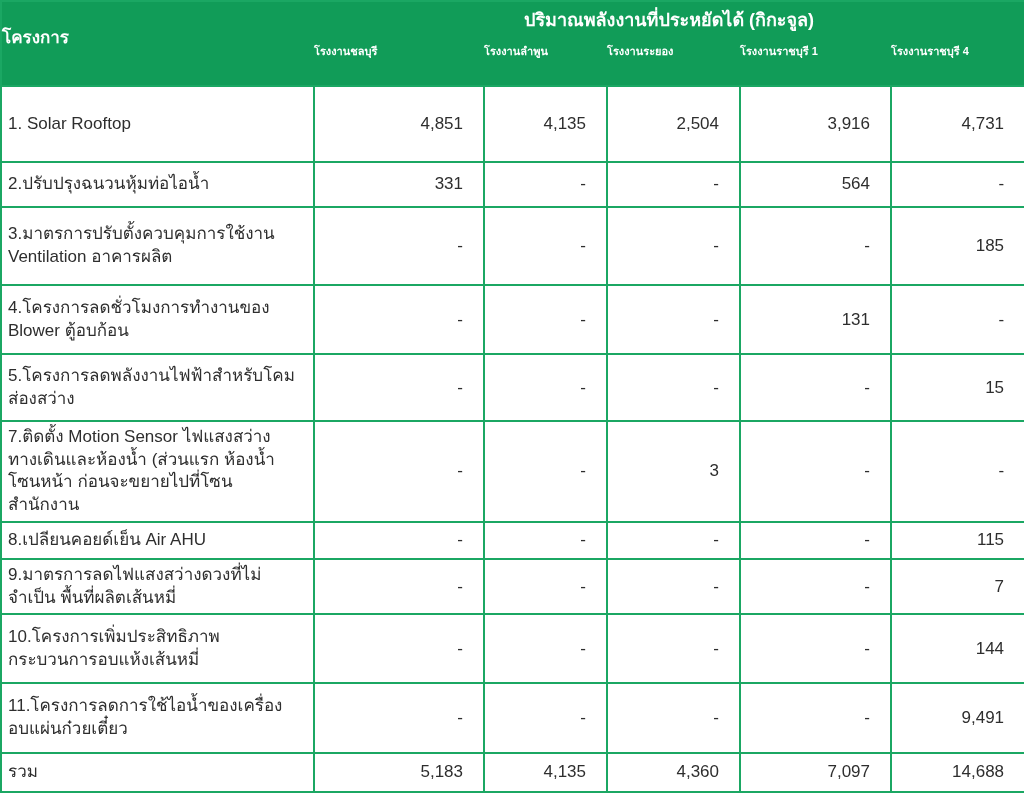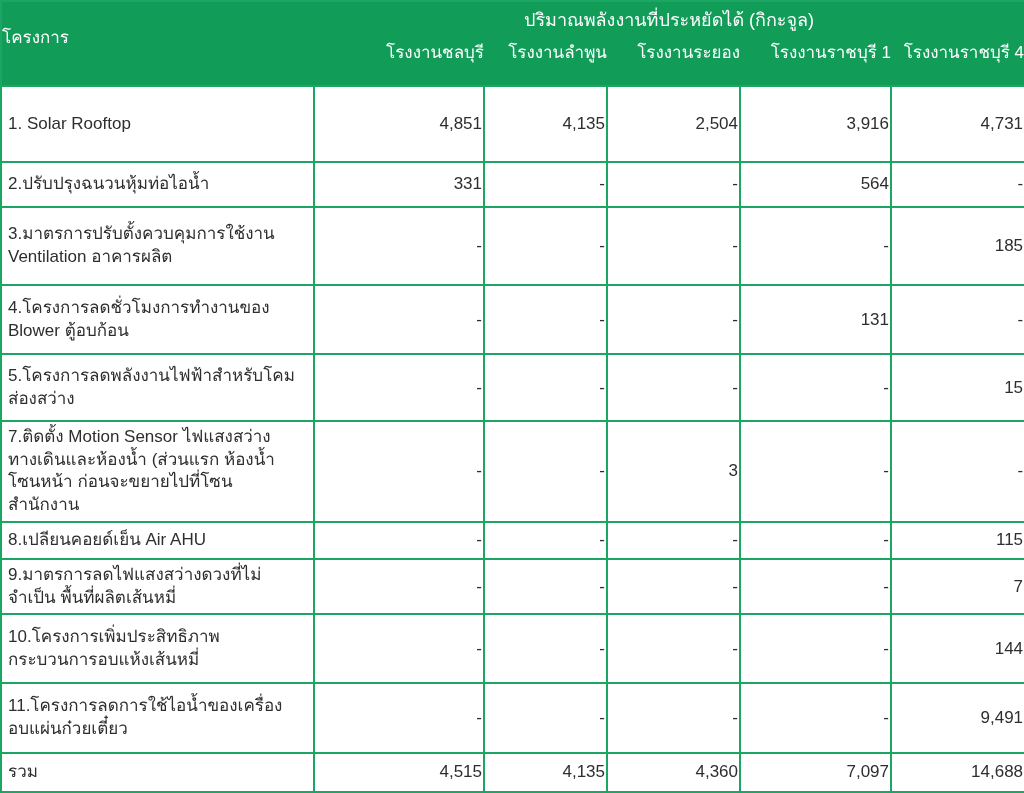--- a/index.html
+++ b/index.html
@@ -18,57 +18,57 @@
   table.energy{
     width:1024px;height:793px;
     table-layout:fixed;
     border-collapse:collapse;
     border:2px solid var(--border);
   }
   thead th{
     background:var(--green);
     color:var(--htext);
     border:0;
-    font-weight:normal;
+    font-weight:bold;
     padding:0;
   }
   th.proj-h{
     font-size:17px;
     text-align:left;
     vertical-align:middle;
     padding-bottom:14px;
   }
   th.group-h{
     font-size:18px;
     text-align:center;
     vertical-align:middle;
     height:36px;
   }
   th.fact-h{
-    font-size:17px;
-    text-align:right;
+    font-size:11px;
+    text-align:left;
     vertical-align:middle;
     height:49px;
     padding-bottom:20px;
   }
   tbody td{
     background:#fff;
     border:2px solid var(--border);
     color:var(--text);
     font-size:17px;
     vertical-align:middle;
   }
   td.proj{
     text-align:left;
     padding:4px 16px 4px 6px;
     line-height:1.32;
   }
   td.val{
     text-align:right;
-    padding:2px 1px;
+    padding:2px 20px;
     white-space:nowrap;
   }
   tbody tr:nth-child(1){height:75px}
   tbody tr:nth-child(2){height:45px}
   tbody tr:nth-child(3){height:77px}
   tbody tr:nth-child(4){height:69px}
   tbody tr:nth-child(5){height:66px}
   tbody tr:nth-child(6){height:96px}
   tbody tr:nth-child(7){height:37px}
   tbody tr:nth-child(8){height:54px}
@@ -178,21 +178,21 @@
         <tr>
           <td class="proj">11.โครงการลดการใช้ไอน้ำของเครื่องอบแผ่นก๋วยเตี๋ยว</td>
           <td class="val">-</td>
           <td class="val">-</td>
           <td class="val">-</td>
           <td class="val">-</td>
           <td class="val">9,491</td>
         </tr>
         <tr>
           <td class="proj">รวม</td>
-          <td class="val">4,515</td>
+          <td class="val">5,183</td>
           <td class="val">4,135</td>
           <td class="val">4,360</td>
           <td class="val">7,097</td>
           <td class="val">14,688</td>
         </tr>
       </tbody>
   </table>
 </div>
 
 </body></html>

